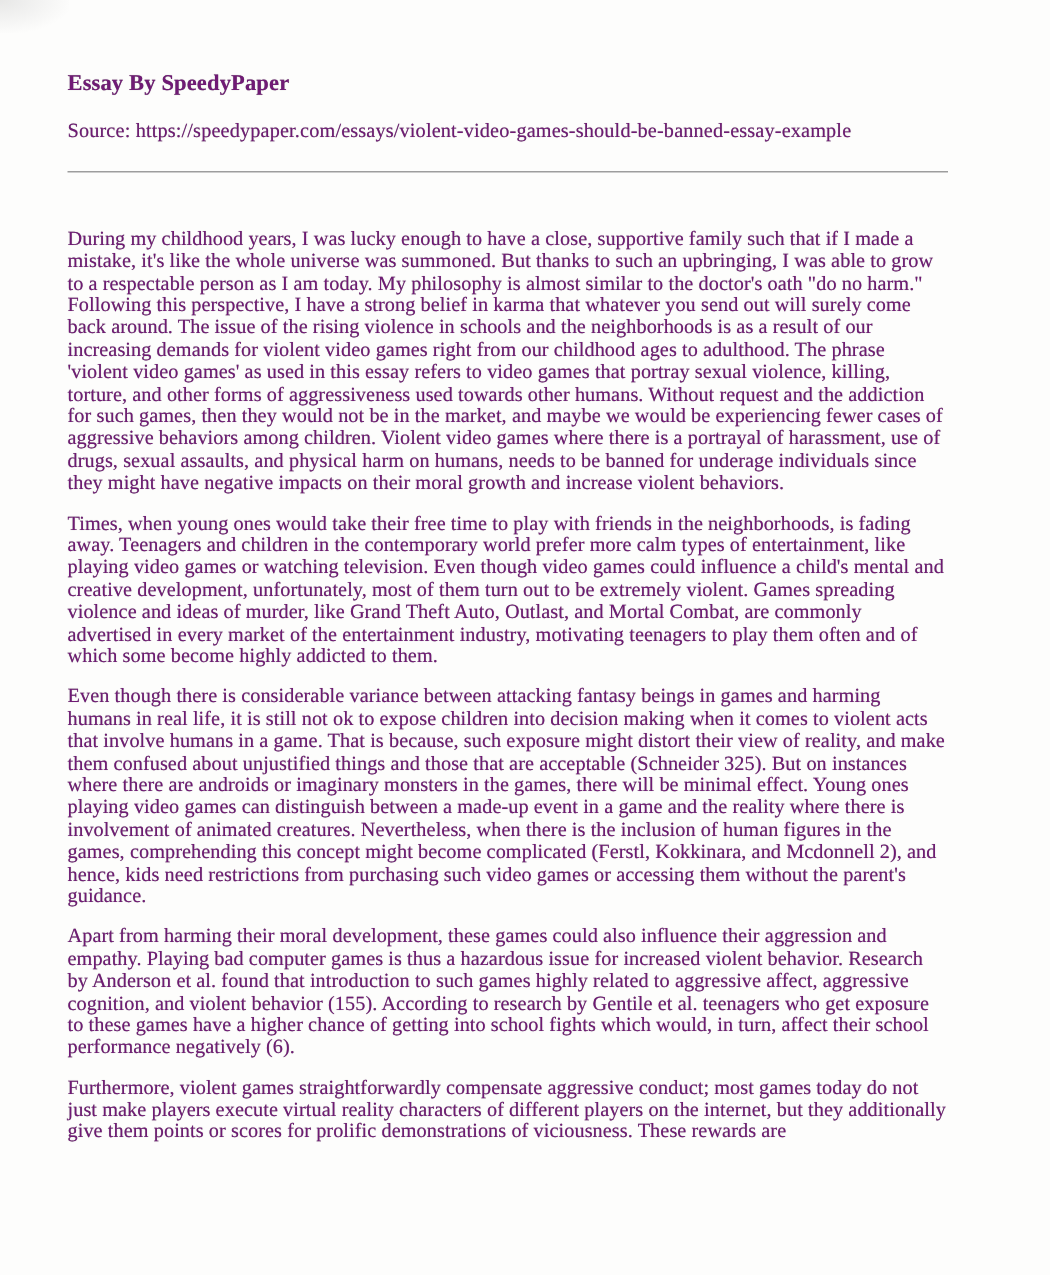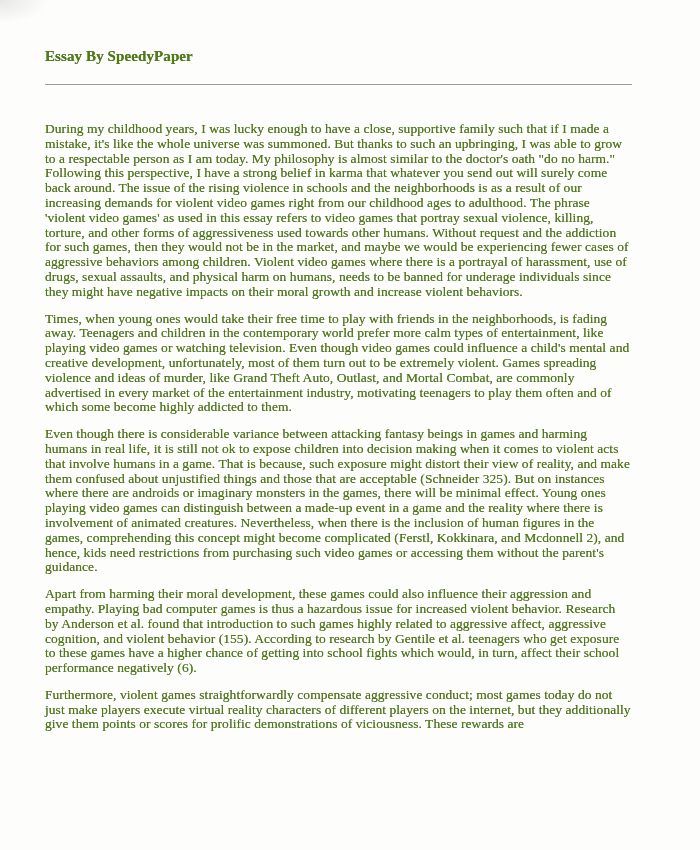--- a/index.html
+++ b/index.html
@@ -9,21 +9,21 @@
   }
   .page {
     position: relative;
     width: 700px;
     height: 850px;
     margin: 0;
     background: #fdfdfc;
     box-sizing: border-box;
     padding: 48px 68px 0 45px;
     font-family: "Liberation Serif", "DejaVu Serif", serif;
-    color: #4d7c0f;
+    color: #701a75;
     overflow: hidden;
     text-shadow: 0 0 0.45px rgba(20,20,20,0.55);
   }
   .scan-artifact {
     position: absolute;
     top: 0;
     left: 0;
     width: 46px;
     height: 22px;
     background: radial-gradient(ellipse at top left, rgba(190,190,190,0.35), rgba(190,190,190,0) 75%);
@@ -62,20 +62,24 @@
   }
 </style>
 </head>
 <body>
 
 <div class="page">
   <div class="scan-artifact"></div>
 
   <div class="byline">Essay By SpeedyPaper</div>
 
+  <div class="source-line">
+    <span>Source:</span>
+    <span>https://speedypaper.com/essays/violent-video-games-should-be-banned-essay-example</span>
+  </div>
 
   <hr class="divider">
 
 
   <div class="essay-body">
     <p>During my childhood years, I was lucky enough to have a close, supportive family such that if I made a mistake, it's like the whole universe was summoned. But thanks to such an upbringing, I was able to grow to a respectable person as I am today. My philosophy is almost similar to the doctor's oath "do no harm." Following this perspective, I have a strong belief in karma that whatever you send out will surely come back around. The issue of the rising violence in schools and the neighborhoods is as a result of our increasing demands for violent video games right from our childhood ages to adulthood. The phrase 'violent video games' as used in this essay refers to video games that portray sexual violence, killing, torture, and other forms of aggressiveness used towards other humans. Without request and the addiction for such games, then they would not be in the market, and maybe we would be experiencing fewer cases of aggressive behaviors among children. Violent video games where there is a portrayal of harassment, use of drugs, sexual assaults, and physical harm on humans, needs to be banned for underage individuals since they might have negative impacts on their moral growth and increase violent behaviors.</p>
     <p>Times, when young ones would take their free time to play with friends in the neighborhoods, is fading away. Teenagers and children in the contemporary world prefer more calm types of entertainment, like playing video games or watching television. Even though video games could influence a child's mental and creative development, unfortunately, most of them turn out to be extremely violent. Games spreading violence and ideas of murder, like Grand Theft Auto, Outlast, and Mortal Combat, are commonly advertised in every market of the entertainment industry, motivating teenagers to play them often and of which some become highly addicted to them.</p>
     <p>Even though there is considerable variance between attacking fantasy beings in games and harming humans in real life, it is still not ok to expose children into decision making when it comes to violent acts that involve humans in a game. That is because, such exposure might distort their view of reality, and make them confused about unjustified things and those that are acceptable (Schneider 325). But on instances where there are androids or imaginary monsters in the games, there will be minimal effect. Young ones playing video games can distinguish between a made-up event in a game and the reality where there is involvement of animated creatures. Nevertheless, when there is the inclusion of human figures in the games, comprehending this concept might become complicated (Ferstl, Kokkinara, and Mcdonnell 2), and hence, kids need restrictions from purchasing such video games or accessing them without the parent's guidance.</p>
     <p>Apart from harming their moral development, these games could also influence their aggression and empathy. Playing bad computer games is thus a hazardous issue for increased violent behavior. Research by Anderson et al. found that introduction to such games highly related to aggressive affect, aggressive cognition, and violent behavior (155). According to research by Gentile et al. teenagers who get exposure to these games have a higher chance of getting into school fights which would, in turn, affect their school performance negatively (6).</p>
     <p>Furthermore, violent games straightforwardly compensate aggressive conduct; most games today do not just make players execute virtual reality characters of different players on the internet, but they additionally give them points or scores for prolific demonstrations of viciousness. These rewards are</p>

